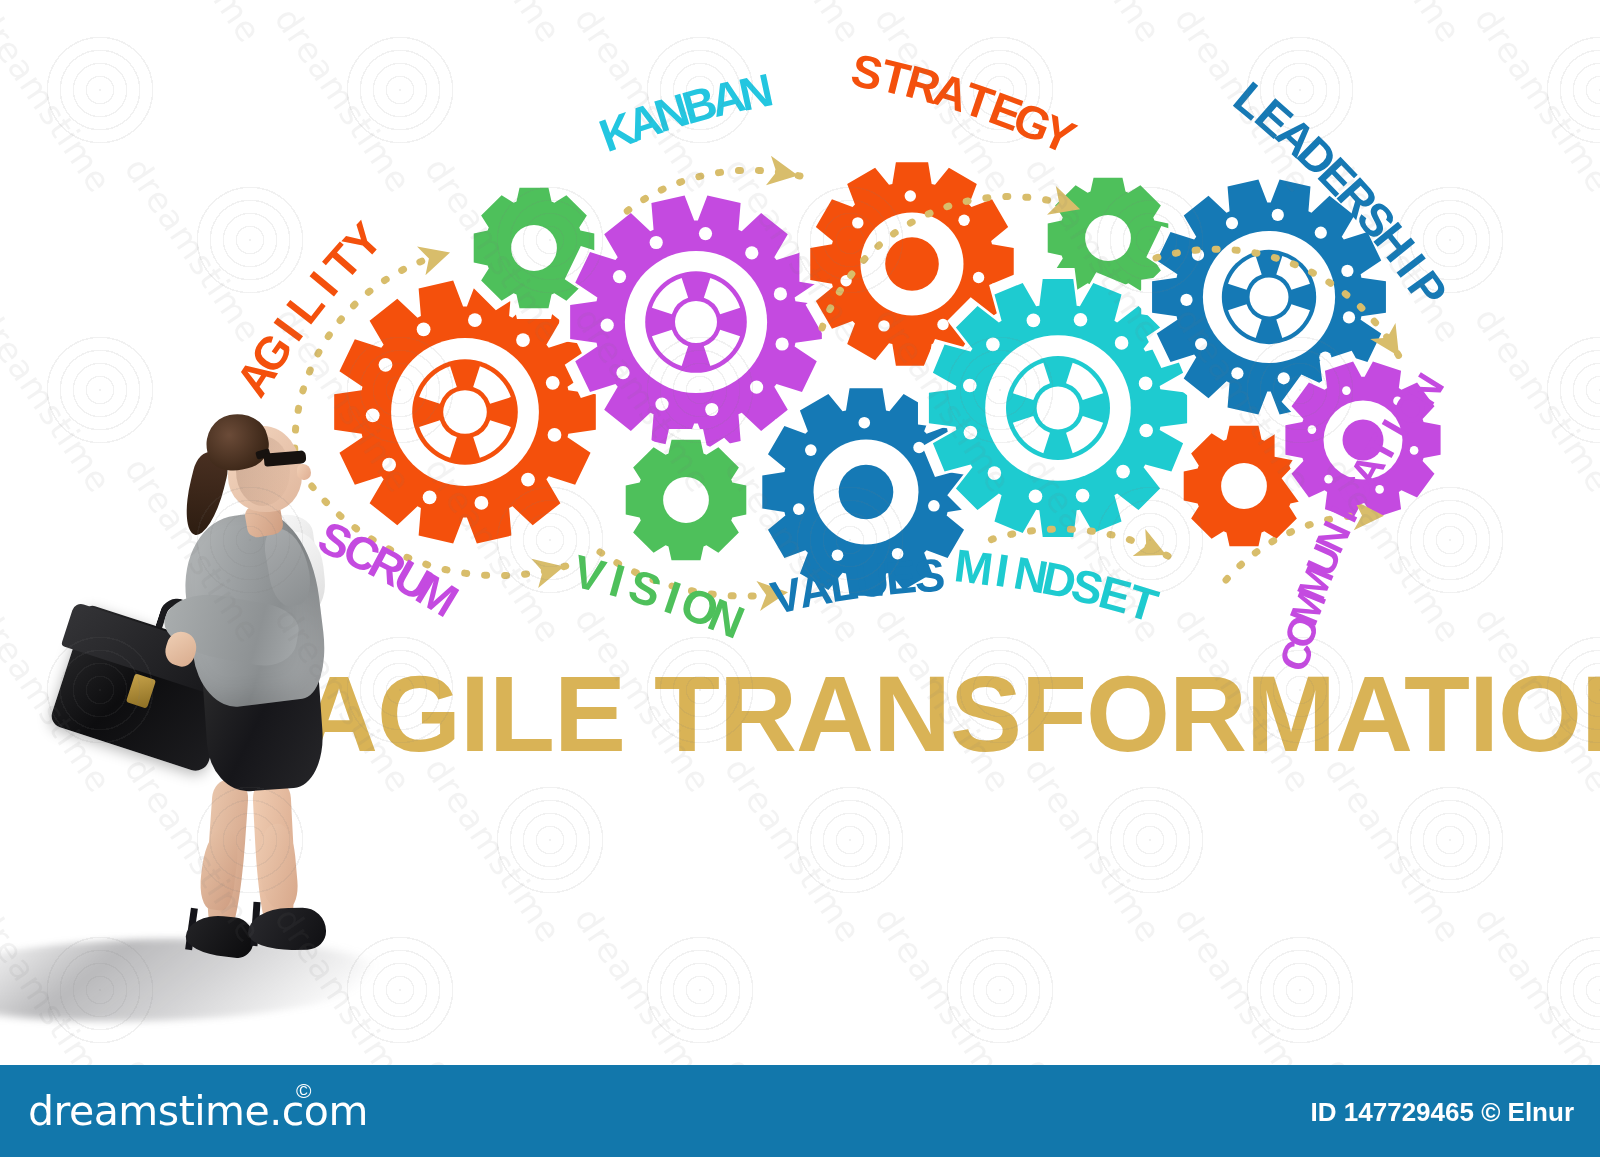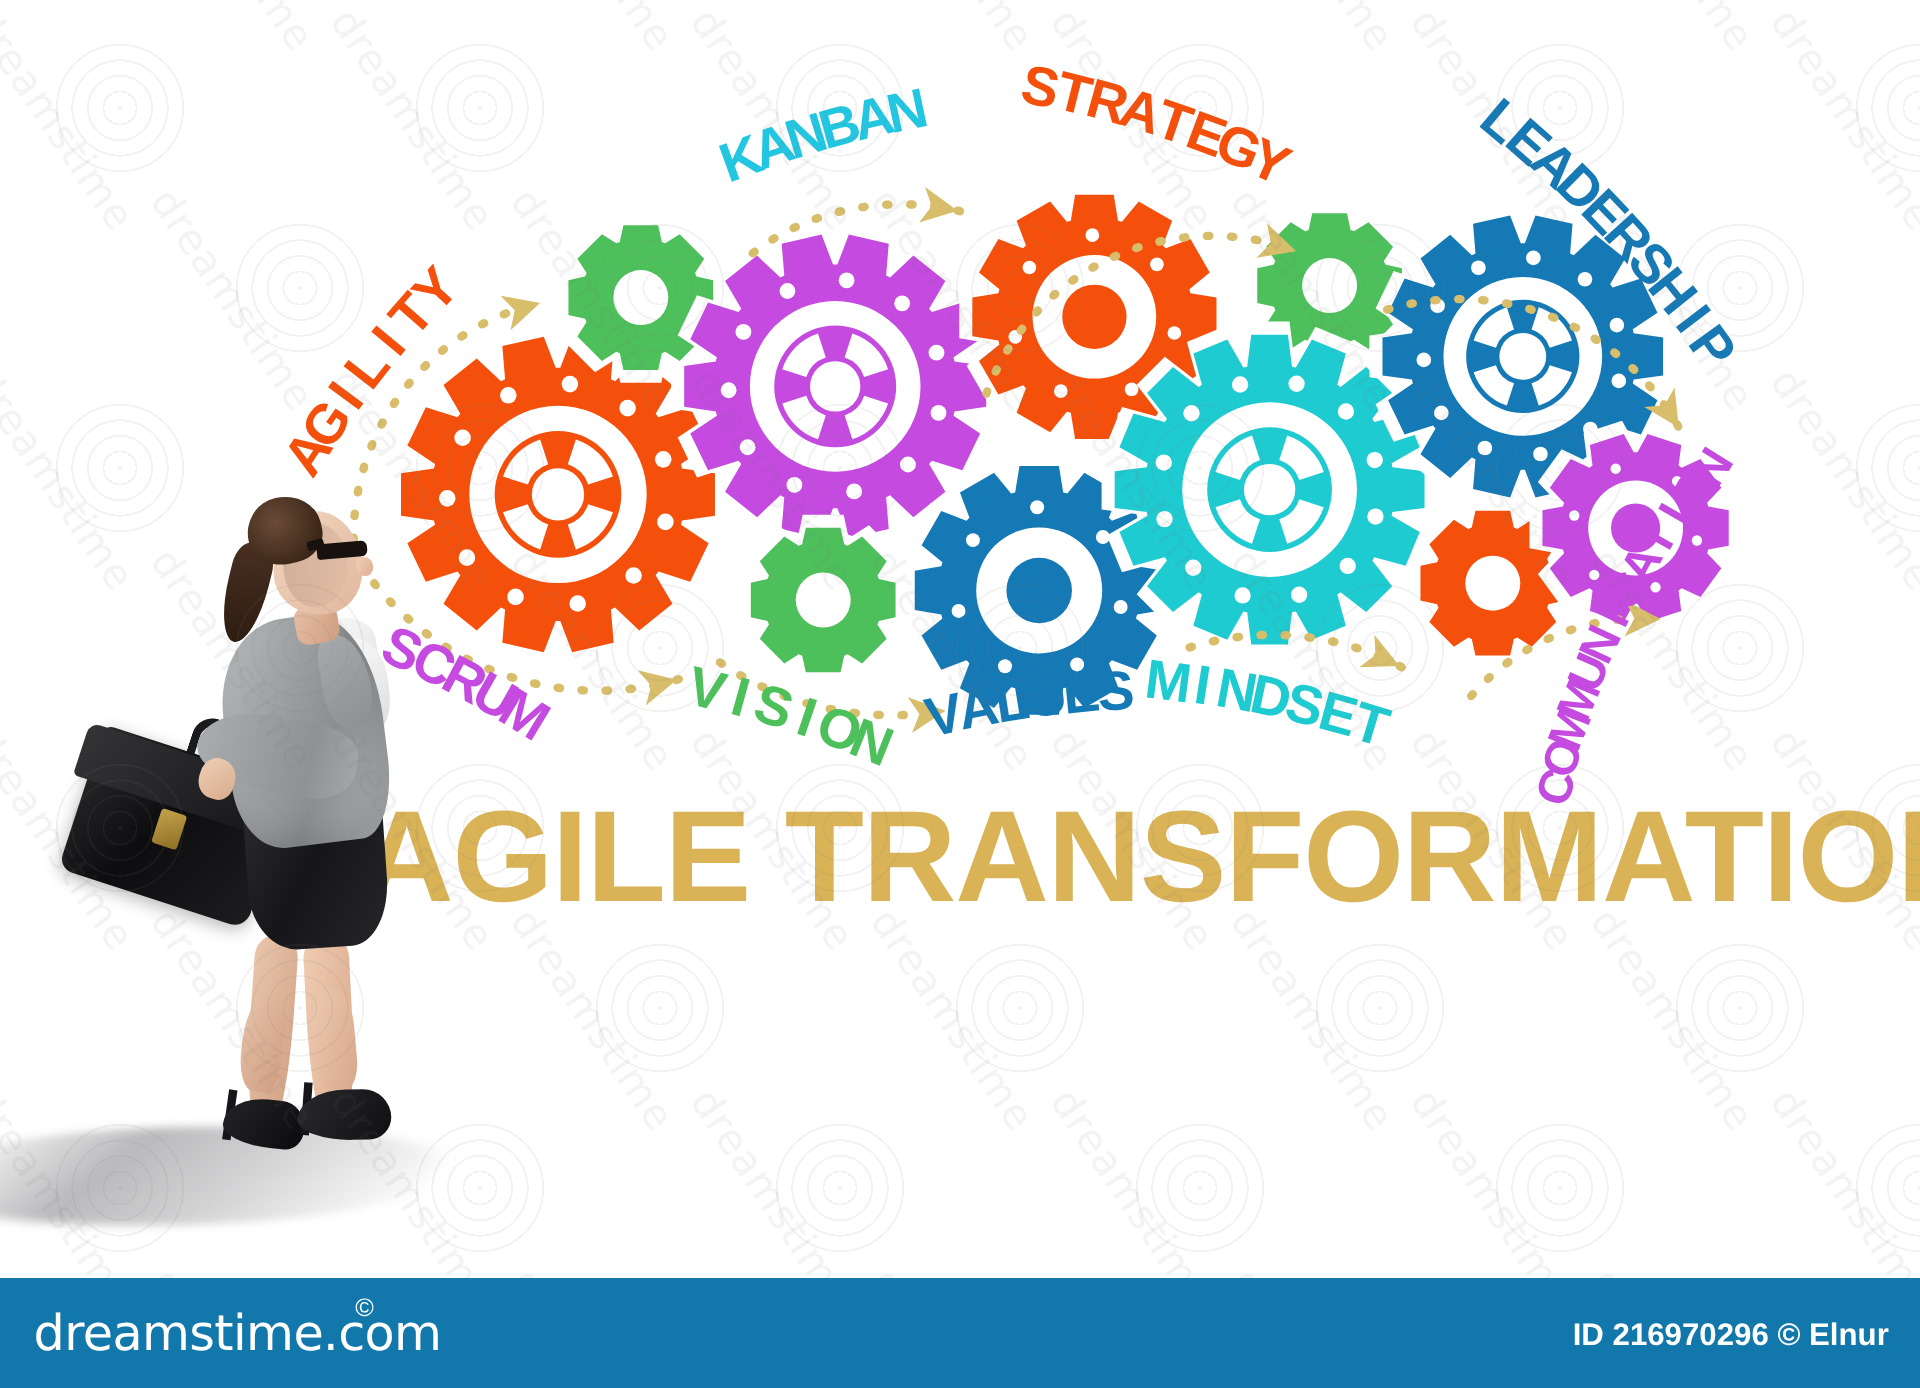--- a/index.html
+++ b/index.html
@@ -657,16 +657,16 @@
       <div class="wm-spiral" style="left: 190px; top: 1080px; background: repeating-radial-gradient(circle, rgba(120, 120, 120, 0.1) 0px, rgba(120, 120, 120, 0.1) 1.5px, rgba(0, 0, 0, 0) 1.5px, rgba(0, 0, 0, 0) 13px);"></div>
       <div class="wm-spiral" style="left: 490px; top: 1080px; background: repeating-radial-gradient(circle, rgba(120, 120, 120, 0.1) 0px, rgba(120, 120, 120, 0.1) 1.5px, rgba(0, 0, 0, 0) 1.5px, rgba(0, 0, 0, 0) 13px);"></div>
       <div class="wm-spiral" style="left: 790px; top: 1080px; background: repeating-radial-gradient(circle, rgba(120, 120, 120, 0.1) 0px, rgba(120, 120, 120, 0.1) 1.5px, rgba(0, 0, 0, 0) 1.5px, rgba(0, 0, 0, 0) 13px);"></div>
       <div class="wm-spiral" style="left: 1090px; top: 1080px; background: repeating-radial-gradient(circle, rgba(120, 120, 120, 0.1) 0px, rgba(120, 120, 120, 0.1) 1.5px, rgba(0, 0, 0, 0) 1.5px, rgba(0, 0, 0, 0) 13px);"></div>
       <div class="wm-spiral" style="left: 1390px; top: 1080px; background: repeating-radial-gradient(circle, rgba(120, 120, 120, 0.1) 0px, rgba(120, 120, 120, 0.1) 1.5px, rgba(0, 0, 0, 0) 1.5px, rgba(0, 0, 0, 0) 13px);"></div>
     </div>
 
   <div id="bottombar">
     <div id="dslogo">dreamstime.com</div>
     <div id="dsreg">©</div>
-    <div id="idtext">ID 216970296 © Elnur</div>
+    <div id="idtext">ID 147729465 © Elnur</div>
   </div>
 
 </div>
 
 </body></html>

